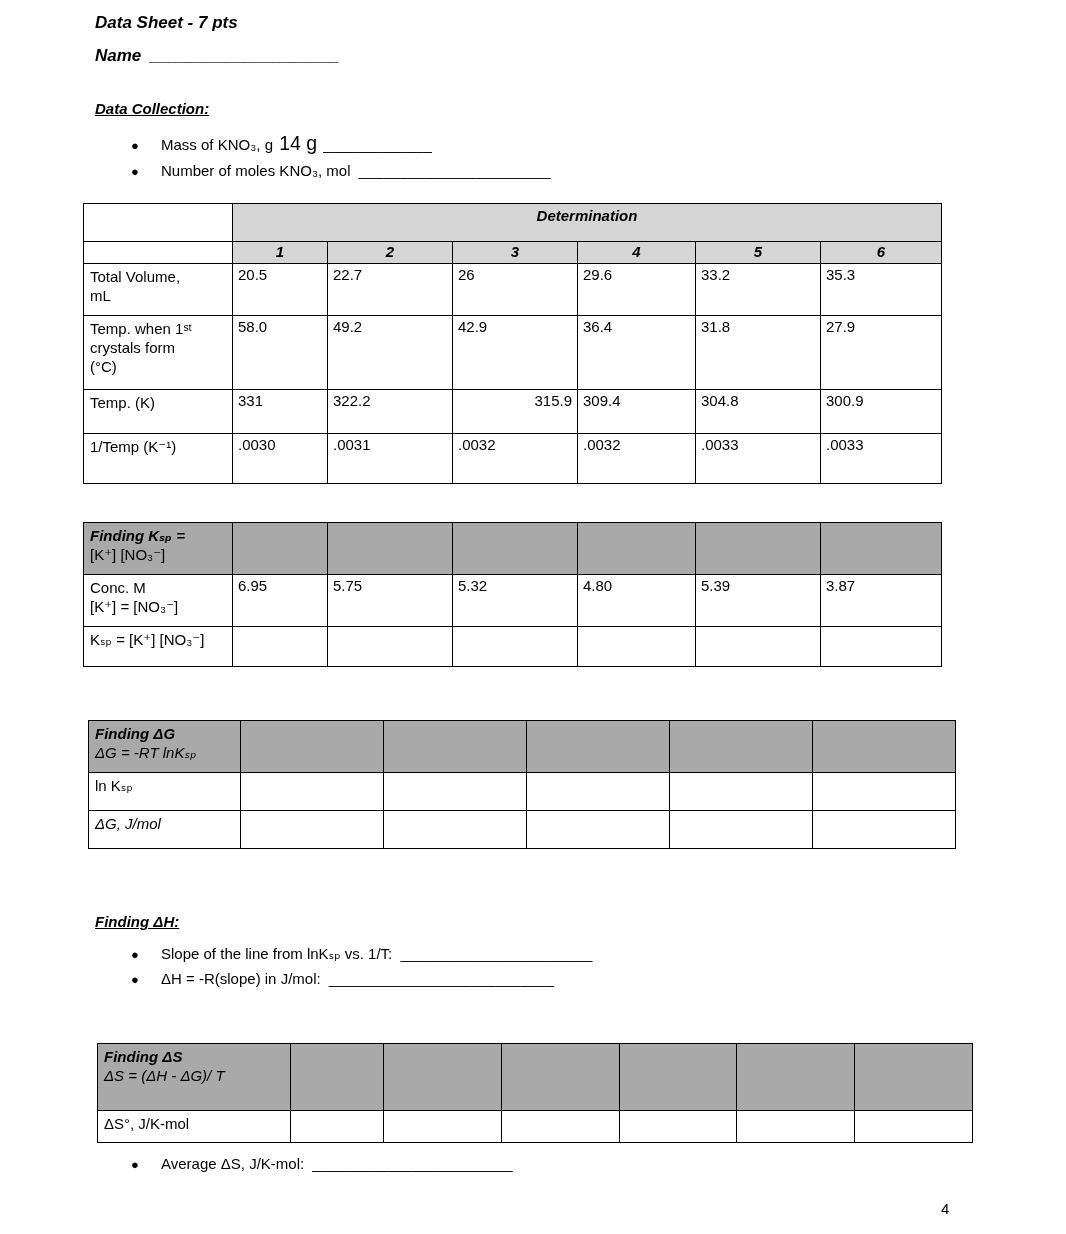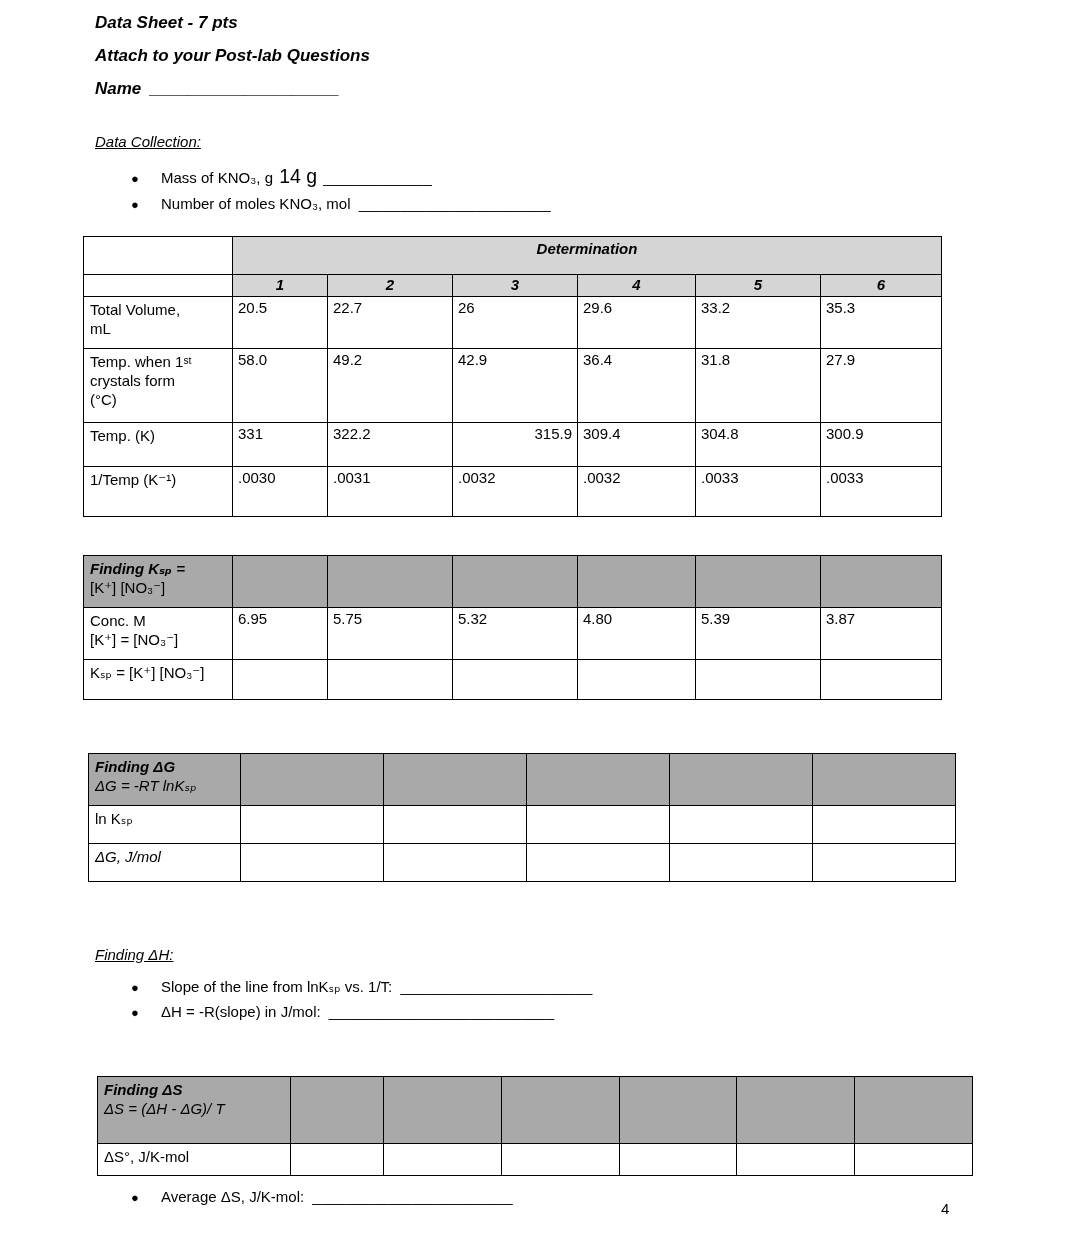--- a/index.html
+++ b/index.html
@@ -8,21 +8,21 @@
     width: 1066px; height: 1234px; overflow: hidden;
     background: #ffffff; color: #000000;
     font-family: "Liberation Sans", "DejaVu Sans", sans-serif;
     font-size: 15px;
     position: relative;
   }
   .doc-header { margin: 6px 0 0 95px; }
   .title-line { font-size: 17px; font-weight: bold; font-style: italic; line-height: 33px; }
   .section-heading {
     margin-left: 95px;
-    font-size: 15px; font-weight: normal; font-style: italic;
+    font-size: 15px; font-weight: bold; font-style: italic;
     text-decoration: underline;
     line-height: 18px;
   }
   .mt-dc { margin-top: 28px; }
   .mt-dh { margin-top: 64px; }
   .bullets { margin-top: 14px; }
   .bullet-row { display: flex; align-items: baseline; margin: 0 0 7px 131px; }
   .bullet-glyph { flex: 0 0 30px; width: 30px; font-size: 13px; }
   .ans { font-size: 19.5px; margin: 0 2px; }
   .blank { margin-left: 4px; }
@@ -64,21 +64,20 @@
   .avg-row { margin-top: 12px; }
   .page-num { position: absolute; left: 941px; top: 1200px; font-size: 15px; }
 </style>
 </head>
 <body>
 
 <div>
 
   <div class="doc-header">
     <div class="title-line">Data Sheet - 7 pts</div>
-    <div class="title-line">Attach to your Post-lab Questions</div>
     <div class="title-line">
       <span>Name</span>
       <span class="blank">____________________</span>
     </div>
   </div>
 
   <div class="section-heading mt-dc">Data Collection:</div>
 
   <div class="bullets">
     <div class="bullet-row">

